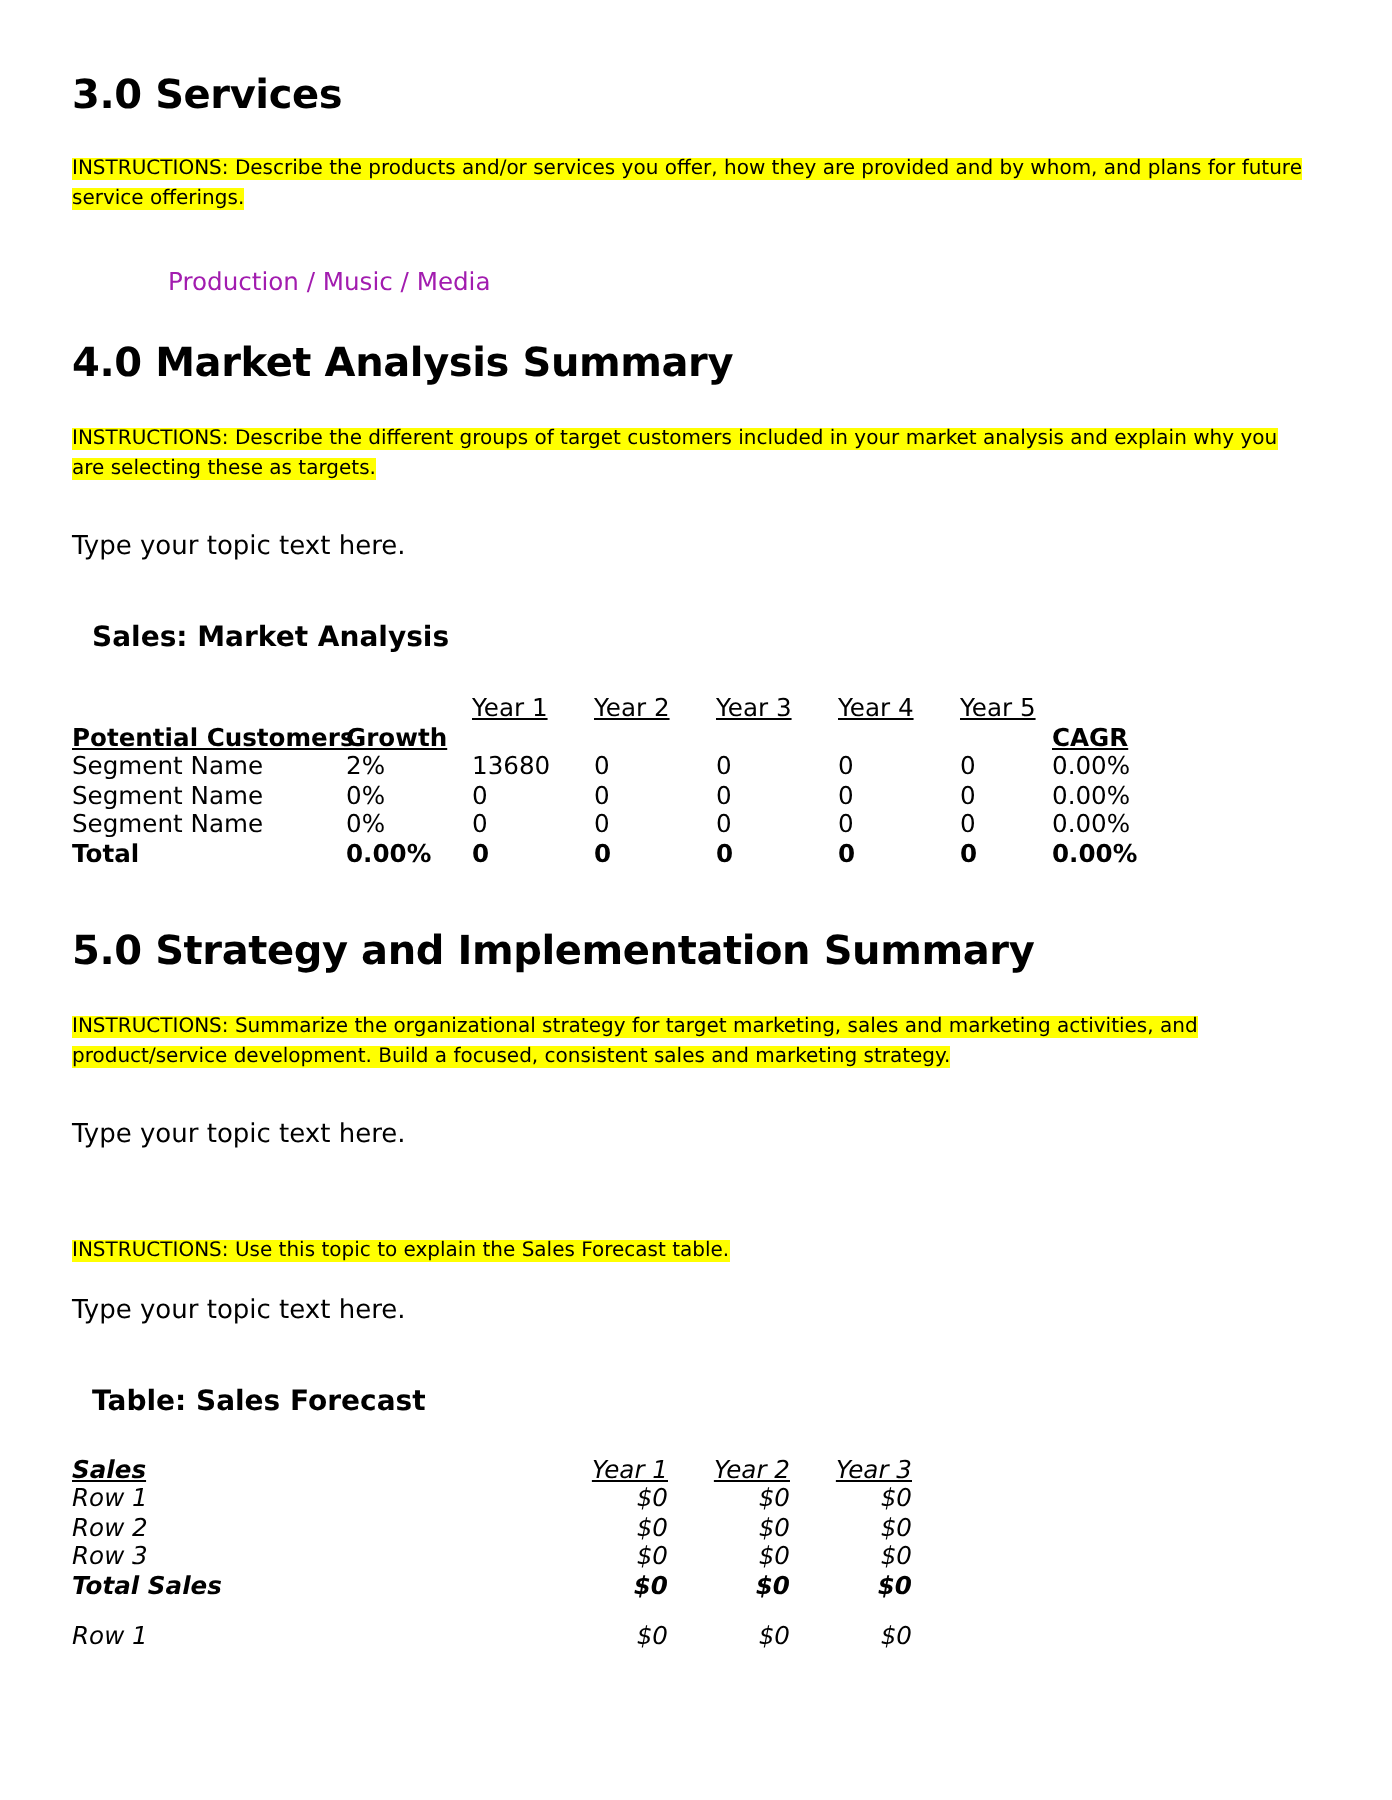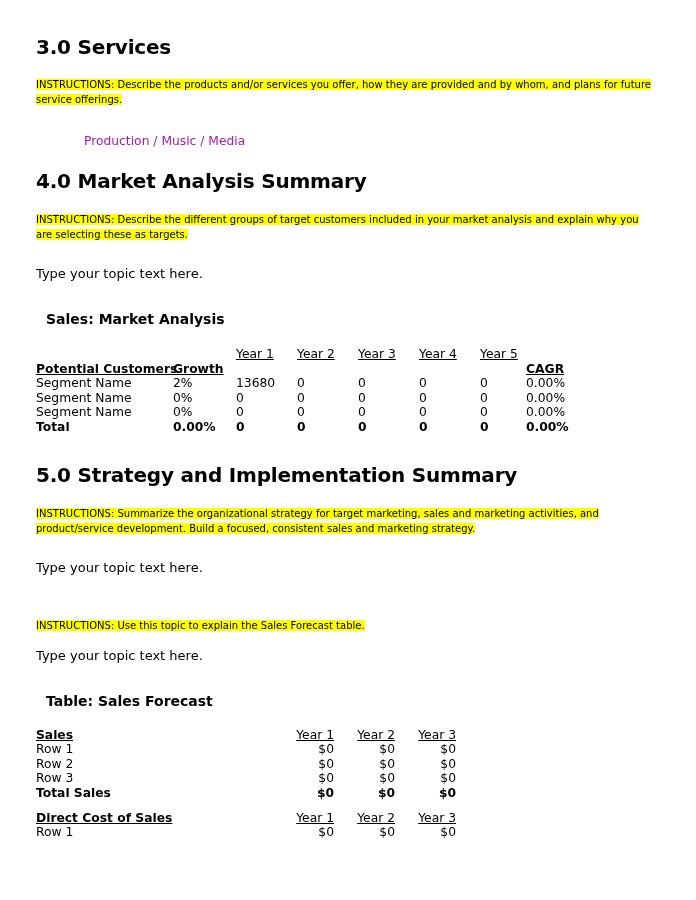--- a/index.html
+++ b/index.html
@@ -95,20 +95,21 @@
   }
   
   table.sales-table {
     width: 560px;
   }
   table.sales-table td {
     padding: 0;
     line-height: 14.6px;
     vertical-align: bottom;
     white-space: nowrap;
+    font-style: italic;
   }
   td.num {
     text-align: right;
   }
   td.left {
     text-align: left;
   }
   .spacer-row td {
     height: 10px;
     line-height: 10px;
@@ -286,27 +287,20 @@
 
       <tr class="spacer-row">
         <td></td>
         <td></td>
         <td></td>
         <td></td>
         <td></td>
       </tr>
 
       <tr>
-        <td class="b u left">Direct Cost of Sales</td>
-        <td class="num u">Year 1</td>
-        <td class="num u">Year 2</td>
-        <td class="num u">Year 3</td>
-        <td></td>
-      </tr>
-      <tr>
         <td class="left">Row 1</td>
         <td class="num">$0</td>
         <td class="num">$0</td>
         <td class="num">$0</td>
         <td></td>
       </tr>
     </tbody>
   </table>
 
 </div>

